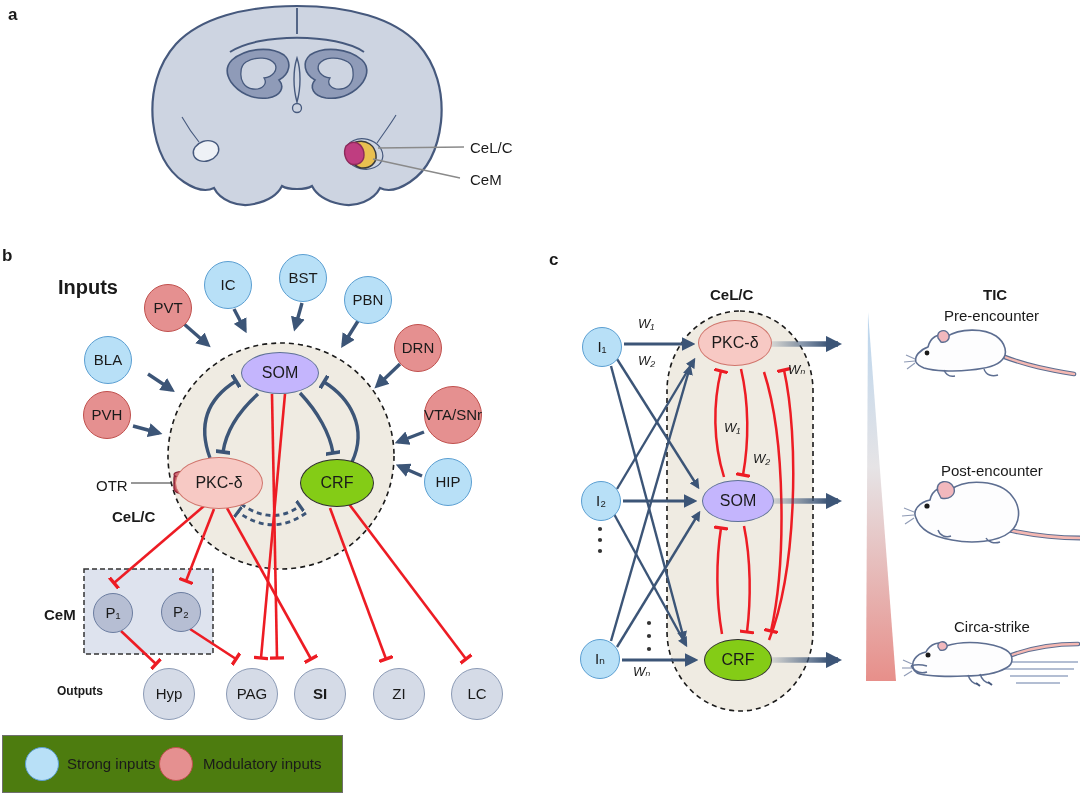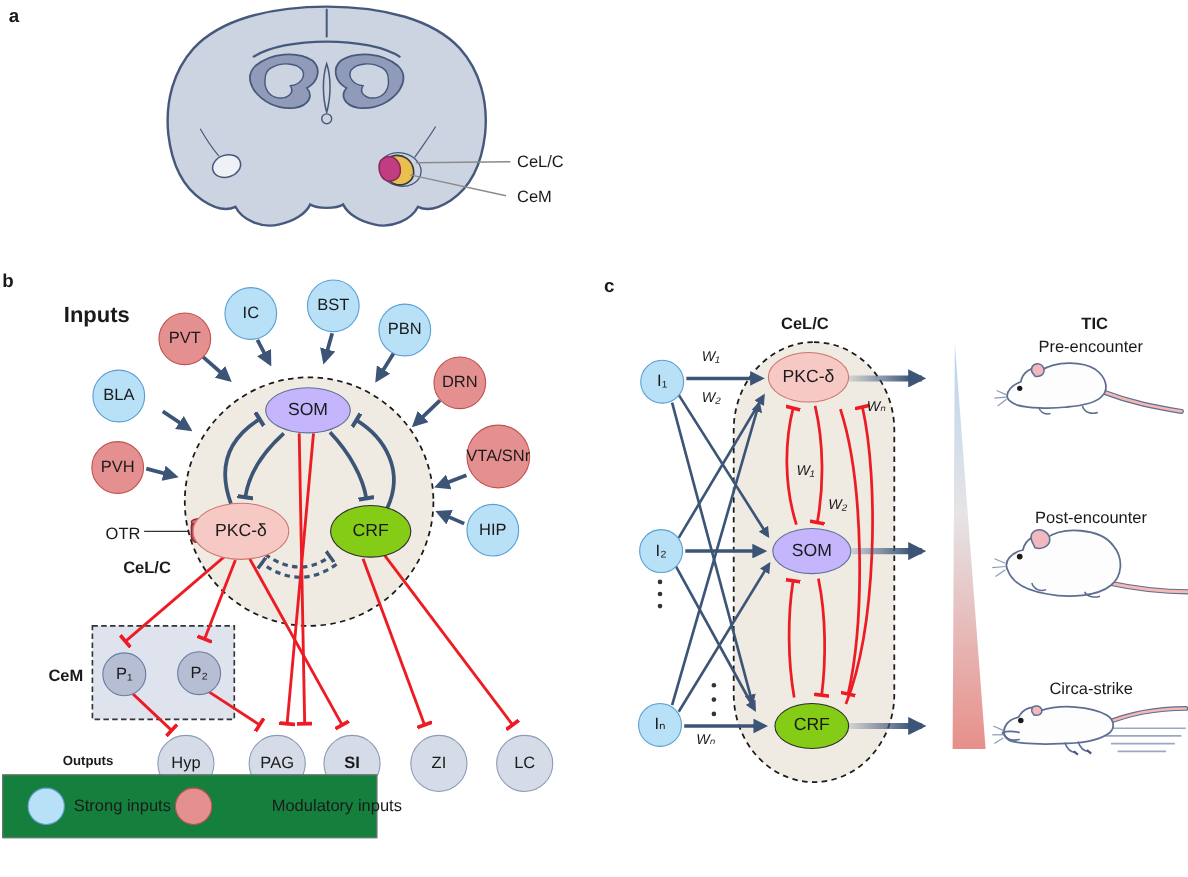--- a/index.html
+++ b/index.html
@@ -13,22 +13,22 @@
   .node{position:absolute;display:flex;align-items:center;justify-content:center;
         text-align:center;font-size:15px;line-height:1.05;box-sizing:border-box;}
   .circ{border-radius:50%;}
   .n-blue{background:#b8e0f7;border:1.7px solid #5b9fd2;}
   .n-red{background:#e59090;border:1.7px solid #c0504d;}
   .n-som{background:#c4b5fd;border:1.7px solid #5f7296;border-radius:50%;}
   .n-pkc{background:#f7c9c4;border:1.7px solid #d0756c;border-radius:50%;}
   .n-crf{background:#84cc16;border:1.7px solid #2e2e2e;border-radius:50%;}
   .n-p{background:#b6bed3;border:1.6px solid #6b7da0;}
   .n-out{background:#d5dbe7;border:1.6px solid #8c9bb6;}
-  .legend-box{position:absolute;left:2px;top:704px;width:339px;height:56px;
-              border:1.6px solid #6f6f6f;background:#15803d;}
+  .legend-box{position:absolute;left:2px;top:735px;width:339px;height:56px;
+              border:1.6px solid #6f6f6f;background:#4d7c0f;}
   .legend-swatch{position:absolute;width:32px;height:32px;border-radius:50%;}
 </style>
 </head>
 <body>
 <div class="stage">
 
 <svg width="1080" height="797" viewBox="0 0 1080 797">
   <defs>
     <marker id="mArrow" viewBox="0 0 10 10" refX="7.5" refY="5" markerWidth="4.2" markerHeight="4.2" orient="auto-start-reverse">
       <path d="M0,0 L10,5 L0,10 z" fill="#3c5577"></path>
@@ -257,40 +257,40 @@
 <div class="lbl" style="left:96px;top:477px;">OTR</div>
 
 <div class="node circ n-blue" style="left:84px;top:336px;width:48px;height:48px;text-align:right;">BLA</div>
 <div class="node circ n-red" style="left:144px;top:284px;width:48px;height:48px;">PVT</div>
 <div class="node circ n-blue" style="left:204px;top:261px;width:48px;height:48px;">IC</div>
 <div class="node circ n-blue" style="left:279px;top:254px;width:48px;height:48px;">BST</div>
 <div class="node circ n-blue" style="left:344px;top:276px;width:48px;height:48px;">PBN</div>
 <div class="node circ n-red" style="left:394px;top:324px;width:48px;height:48px;">DRN</div>
 <div class="node circ n-red" style="left:424px;top:386px;width:58px;height:58px;">VTA/SNr</div>
 <div class="node circ n-blue" style="left:424px;top:458px;width:48px;height:48px;">HIP</div>
-<div class="node circ n-red" style="left:83px;top:401px;width:48px;height:48px;text-align:center;">PVH</div>
+<div class="node circ n-red" style="left:83px;top:391px;width:48px;height:48px;text-align:center;">PVH</div>
 
 <div class="node n-som" style="left:241px;top:352px;width:78px;height:42px;font-size:16px;">SOM</div>
 <div class="node n-pkc" style="left:175px;top:457px;width:88px;height:52px;font-size:16px;">PKC-δ</div>
 <div class="node n-crf" style="left:300px;top:459px;width:74px;height:48px;font-size:16px;">CRF</div>
 
 <div class="node circ n-p" style="left:93px;top:593px;width:40px;height:40px;">P₁</div>
 <div class="node circ n-p" style="left:161px;top:592px;width:40px;height:40px;">P₂</div>
 
 <div class="node circ n-out" style="left:143px;top:668px;width:52px;height:52px;">Hyp</div>
 <div class="node circ n-out" style="left:226px;top:668px;width:52px;height:52px;">PAG</div>
 <div class="node circ n-out" style="left:294px;top:668px;width:52px;height:52px;font-weight:bold;">SI</div>
 <div class="node circ n-out" style="left:373px;top:668px;width:52px;height:52px;">ZI</div>
 <div class="node circ n-out" style="left:451px;top:668px;width:52px;height:52px;">LC</div>
 
 <div class="legend-box">
   <div class="legend-swatch" style="left:22px;top:11px;background:#b8e0f7;border:1.7px solid #5b9fd2;"></div>
   <div class="lbl" style="left:64px;top:19px;">Strong inputs</div>
   <div class="legend-swatch" style="left:156px;top:11px;background:#e59090;border:1.7px solid #c0504d;"></div>
-  <div class="lbl" style="left:200px;top:19px;margin-left:44px;">Modulatory inputs</div>
+  <div class="lbl" style="left:200px;top:19px;">Modulatory inputs</div>
 </div>
 
 <div class="lbl bold" style="left:710px;top:286px;">CeL/C</div>
 <div class="lbl bold" style="left:983px;top:286px;">TIC</div>
 <div class="lbl" style="left:944px;top:307px;">Pre-encounter</div>
 <div class="lbl" style="left:941px;top:462px;">Post-encounter</div>
 <div class="lbl" style="left:954px;top:618px;">Circa-strike</div>
 
 <div class="node circ n-blue" style="left:582px;top:327px;width:40px;height:40px;">I₁</div>
 <div class="node circ n-blue" style="left:581px;top:481px;width:40px;height:40px;">I₂</div>

